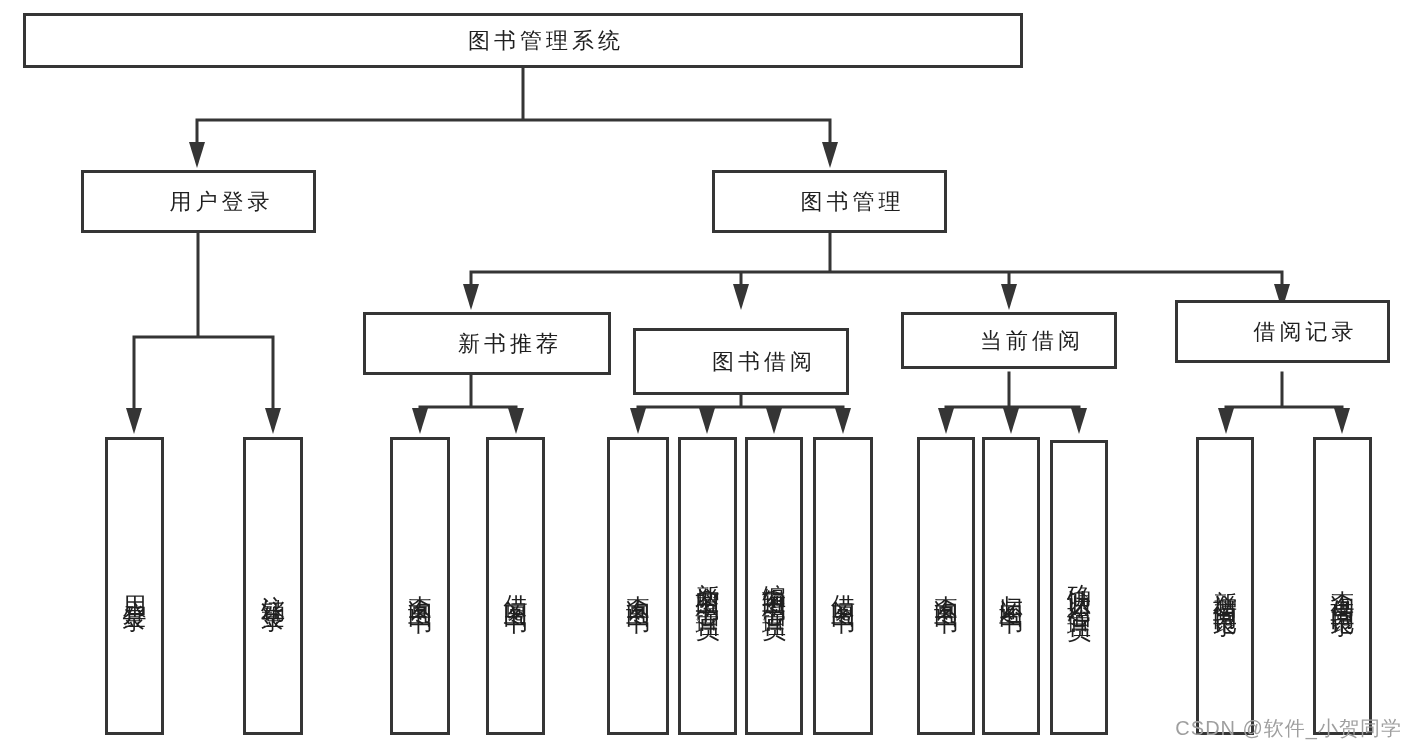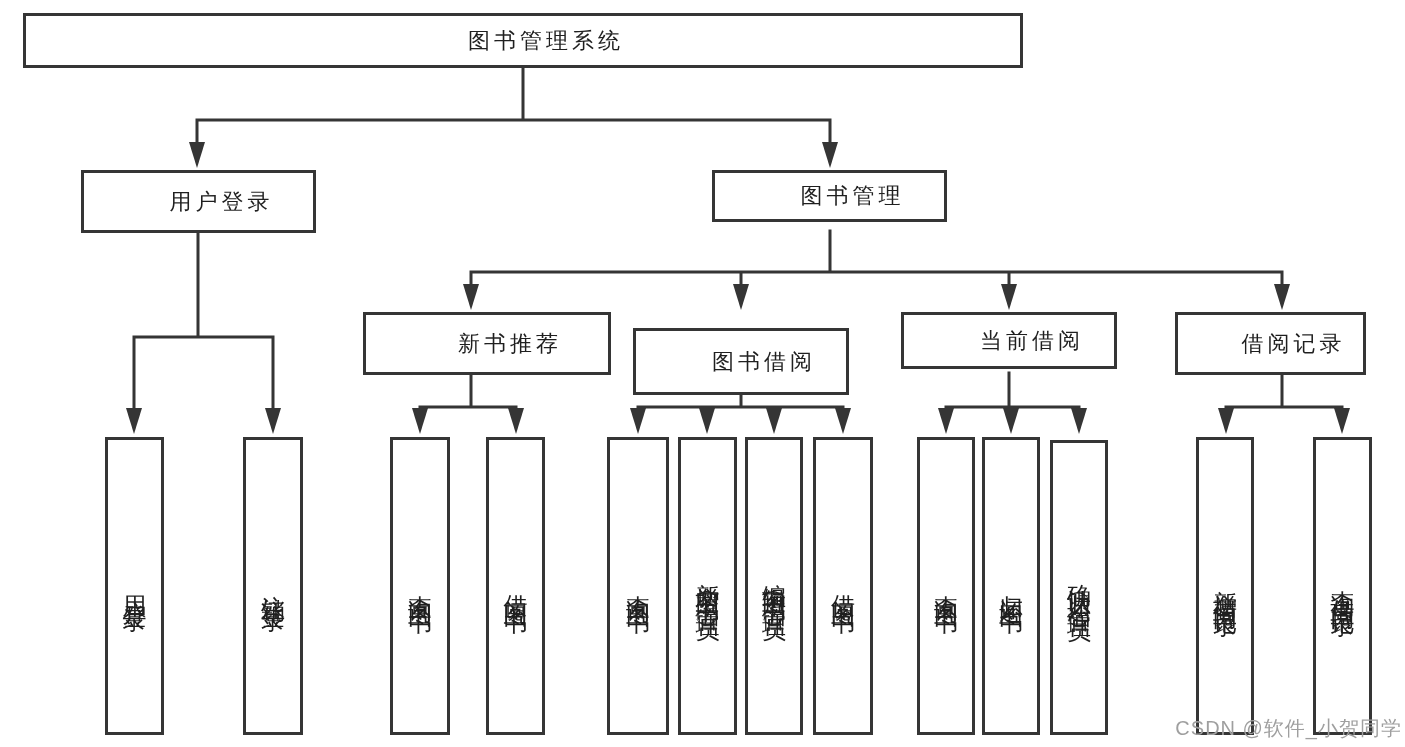--- a/index.html
+++ b/index.html
@@ -92,26 +92,26 @@
       <polygon points="1011,434 1003,408 1019,408"></polygon>
       <polygon points="1079,434 1071,408 1087,408"></polygon>
       <polygon points="1226,434 1218,408 1234,408"></polygon>
       <polygon points="1342,434 1334,408 1350,408"></polygon>
     </g>
   </svg>
 
   <div class="box h" style="left:23px; top:13px; width:1000px; height:55px">图书管理系统</div>
 
   <div class="box h" style="left:81px; top:170px; width:235px; height:63px">用户登录</div>
-  <div class="box h" style="left:712px; top:170px; width:235px; height:52px">图书管理</div>
+  <div class="box h" style="left:712px; top:170px; width:235px; height:63px">图书管理</div>
 
   <div class="box h" style="left:363px; top:312px; width:248px; height:63px">新书推荐</div>
   <div class="box h" style="left:633px; top:328px; width:216px; height:67px">图书借阅</div>
   <div class="box h" style="left:901px; top:312px; width:216px; height:57px">当前借阅</div>
-  <div class="box h" style="left:1175px; top:312px; width:191px; height:63px">借阅记录</div>
+  <div class="box h" style="left:1175px; top:300px; width:215px; height:63px">借阅记录</div>
 
   <div class="box v" style="left:105px; top:437px; width:59px; height:298px">用户登录</div>
   <div class="box v" style="left:243px; top:437px; width:60px; height:298px">注销登录</div>
 
   <div class="box v" style="left:390px; top:437px; width:60px; height:298px">查询图书</div>
   <div class="box v" style="left:486px; top:437px; width:59px; height:298px">借阅图书</div>
 
   <div class="box v" style="left:607px; top:437px; width:62px; height:298px">查询图书</div>
   <div class="box v" style="left:678px; top:437px; width:59px; height:298px">新增图书（管理员）</div>
   <div class="box v" style="left:745px; top:437px; width:58px; height:298px">编辑图书（管理员）</div>

